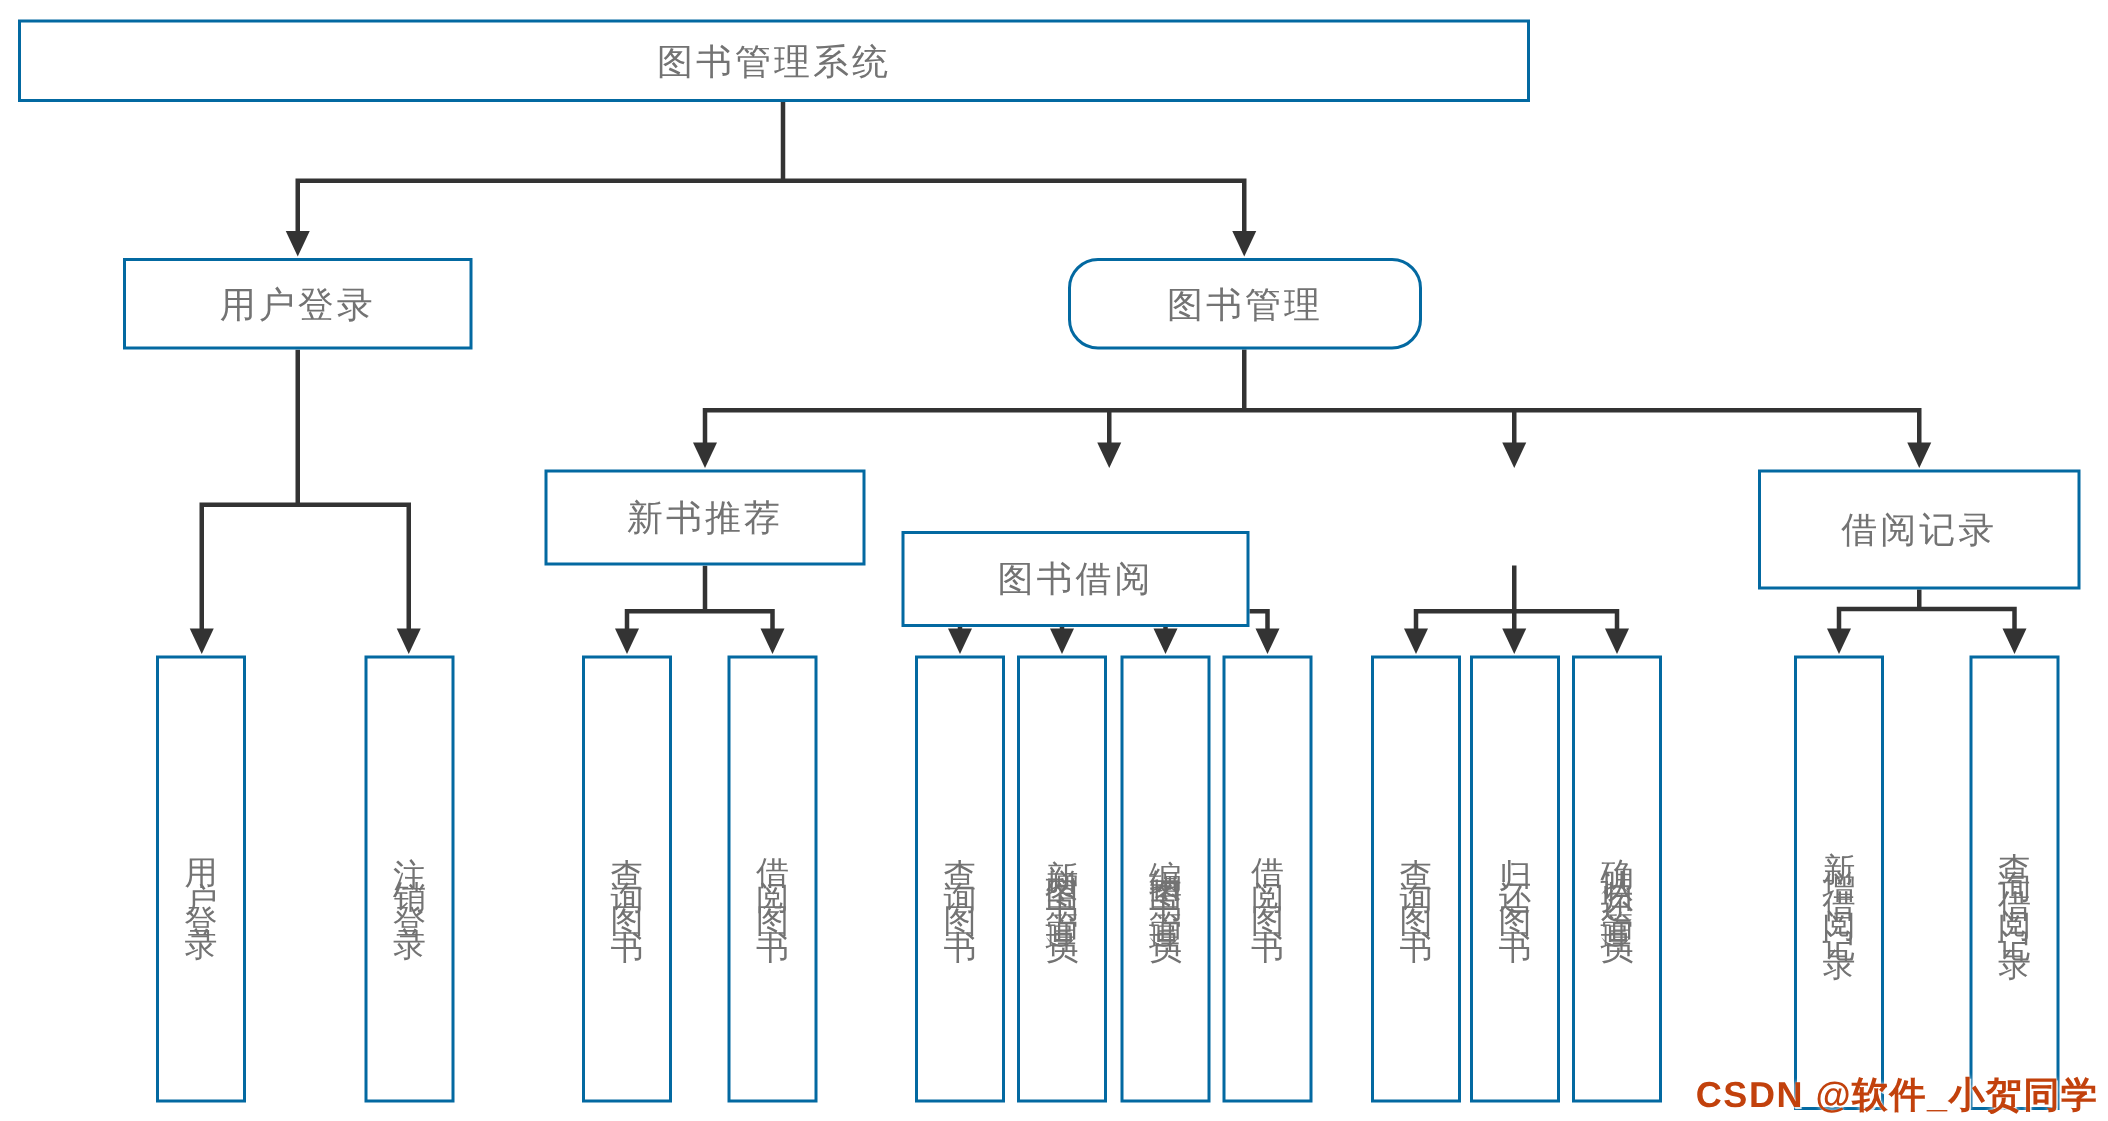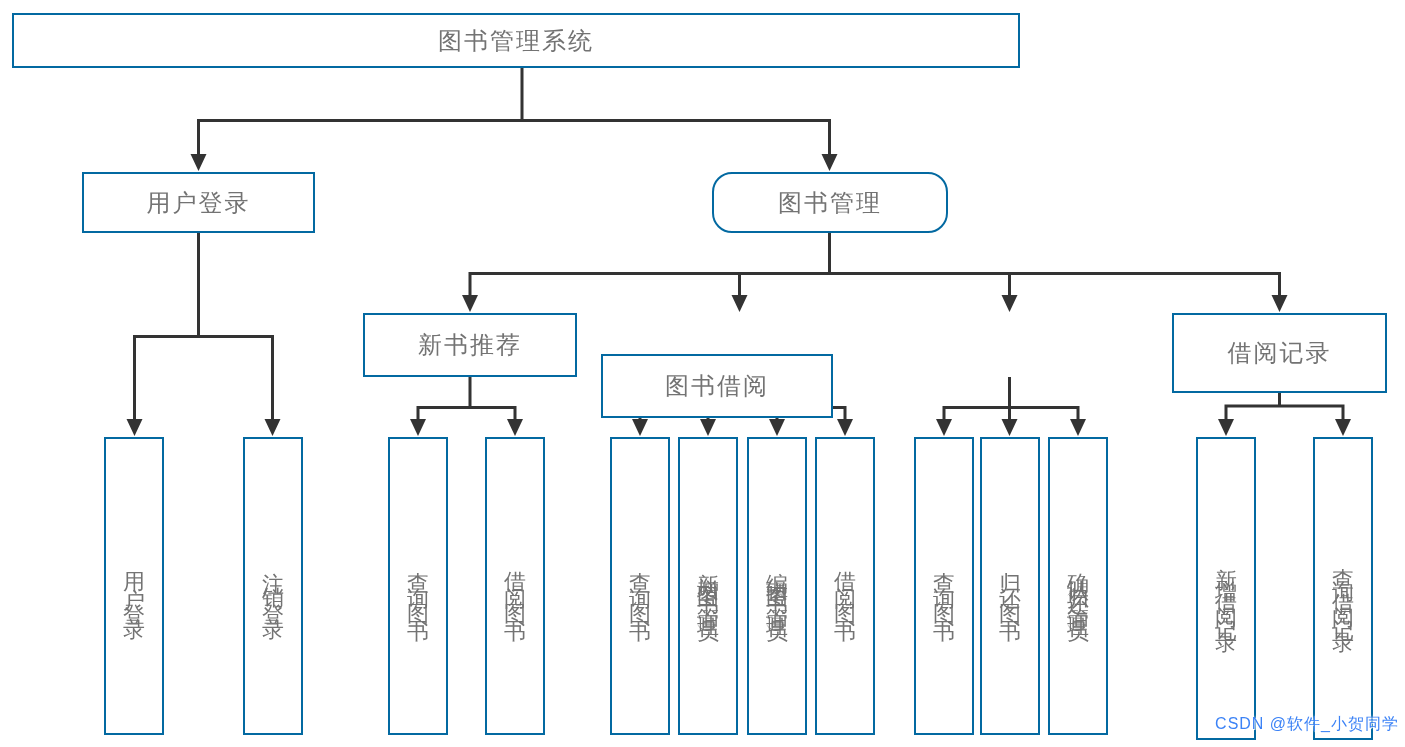--- a/index.html
+++ b/index.html
@@ -37,26 +37,27 @@
     font-size:22px;
     line-height:1;
     white-space:nowrap;
   }
   .ls-wide{letter-spacing:16px;}
   .ls-mid{letter-spacing:13px;}
   .ls-tight{letter-spacing:7px;}
   #watermark{
     position:absolute;
     right:6px;top:714px;
-    font-size:16px;
+    font-size:24px;
     letter-spacing:1px;
-    color:#3b82f6;
+    color:#c2410c;
     text-shadow:0 0 3px #ffffff,1px 1px 0 rgba(255,255,255,.8);
     white-space:nowrap;
     z-index:10;
+    font-weight:bold;
   }
 </style>
 </head>
 <body>
 
 <div id="stage">
 
   <svg id="connectors" viewBox="0 0 1405 747" xmlns="http://www.w3.org/2000/svg">
     <g stroke="#333333" stroke-width="3" fill="none">
 

